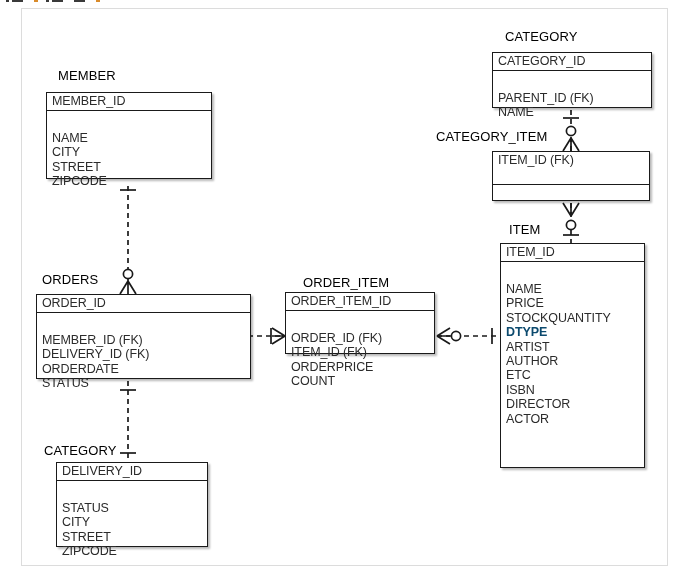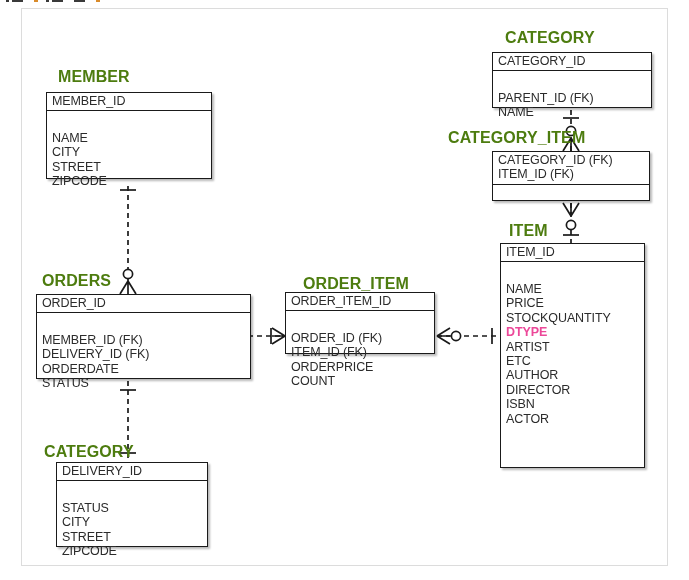--- a/index.html
+++ b/index.html
@@ -57,27 +57,27 @@
     padding: 1px 5px 2px 5px;
     margin-top: 19px;
   }
   .entity .row {
     font-size: 12.5px;
     line-height: 14.4px;
     color: #2b2b2b;
     white-space: nowrap;
     letter-spacing: -0.1px;
   }
-  .entity .row.bold { font-weight: bold; color: #ec4899; }
+  .entity .row.bold { font-weight: bold; color: #0c4a6e; }
 
   .entity-title {
     position: absolute;
-    font-size: 16px;
-    font-weight: bold;
-    color: #4d7c0f;
+    font-size: 13px;
+    font-weight: normal;
+    color: #000000;
     white-space: nowrap;
     letter-spacing: 0.1px;
   }
 
   
   .rel-svg {
     position: absolute;
     left: 0; top: 0;
     width: 689px; height: 580px;
     pointer-events: none;
@@ -213,41 +213,40 @@
   <div class="entity" style="left:500px;top:243px;width:145px;height:225px;">
     <div class="pk-section" style="height:18px;">
       <div class="row">ITEM_ID</div>
     </div>
     <div class="attr-section">
       <div class="row">NAME</div>
       <div class="row">PRICE</div>
       <div class="row">STOCKQUANTITY</div>
       <div class="row bold">DTYPE</div>
       <div class="row">ARTIST</div>
+      <div class="row">AUTHOR</div>
       <div class="row">ETC</div>
-      <div class="row">AUTHOR</div>
+      <div class="row">ISBN</div>
       <div class="row">DIRECTOR</div>
-      <div class="row">ISBN</div>
       <div class="row">ACTOR</div>
     </div>
   </div>
 
   <div class="entity-title" style="left:505px;top:29px;">CATEGORY</div>
   <div class="entity" style="left:492px;top:52px;width:160px;height:56px;">
     <div class="pk-section" style="height:18px;">
       <div class="row">CATEGORY_ID</div>
     </div>
     <div class="attr-section">
       <div class="row">PARENT_ID (FK)</div>
       <div class="row">NAME</div>
     </div>
   </div>
 
-  <div class="entity-title" style="left:448px;top:129px;">CATEGORY_ITEM</div>
+  <div class="entity-title" style="left:436px;top:129px;">CATEGORY_ITEM</div>
   <div class="entity" style="left:492px;top:151px;width:158px;height:50px;">
     <div class="pk-section" style="height:33px;">
-      <div class="row">CATEGORY_ID (FK)</div>
       <div class="row">ITEM_ID (FK)</div>
     </div>
     <div class="attr-section"></div>
   </div>
 
 </div>
 
 </body></html>

